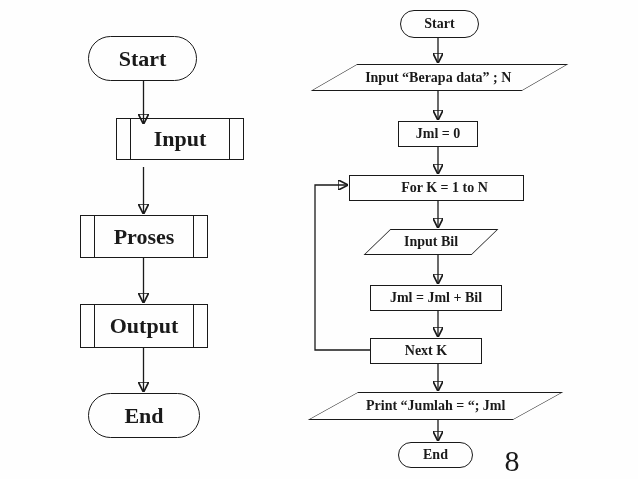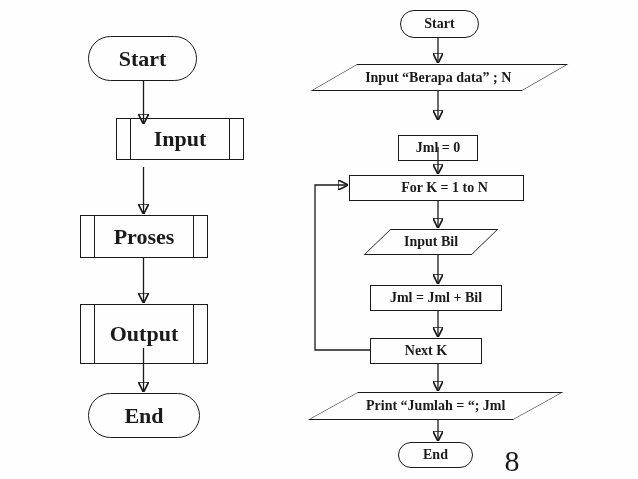--- a/index.html
+++ b/index.html
@@ -22,32 +22,32 @@
     background: transparent;
   }
   .lg { font-size: 22px; }
   .sm { font-size: 14px; }
   .lbl { white-space: nowrap; font-weight: bold; }
 
   
   .l-start  { left: 88px;  top: 36px;  width: 109px; height: 45px; border-radius: 23px; }
   .l-input  { left: 80px;  top: 118px; width: 128px; height: 42px; margin-left: 36px; }
   .l-proses { left: 80px;  top: 215px; width: 128px; height: 43px; }
-  .l-output { left: 80px;  top: 304px; width: 128px; height: 60px; }
+  .l-output { left: 80px;  top: 304px; width: 128px; height: 44px; }
   .l-end    { left: 88px;  top: 393px; width: 112px; height: 45px; border-radius: 23px; }
 
   
   .predef-line { position: absolute; top: 0; bottom: 0; width: 1.4px; background: #1a1a1a; }
   .pl-left  { left: 13px; }
   .pl-right { right: 13px; }
 
   
   .r-start  { left: 400px; top: 10px;  width: 79px;  height: 28px; border-radius: 14px; }
   .r-para1  { left: 334px; top: 64px;  width: 211px; height: 27px; }
-  .r-jml0   { left: 398px; top: 135px; width: 80px;  height: 26px; }
+  .r-jml0   { left: 398px; top: 121px; width: 80px;  height: 26px; }
   .r-for    { left: 349px; top: 175px; width: 175px; height: 26px; padding-left: 16px; }
   .r-para2  { left: 377px; top: 229px; width: 108px; height: 26px; }
   .r-jmladd { left: 370px; top: 285px; width: 132px; height: 26px; text-align: center; }
   .r-next   { left: 370px; top: 338px; width: 112px; height: 26px; }
   .r-para3  { left: 333px; top: 392px; width: 205px; height: 28px; }
   .r-end    { left: 398px; top: 442px; width: 75px;  height: 26px; border-radius: 13px; }
 
   
   .sk60 { transform: skewX(-60deg); }  .sk60 > .lbl { transform: skewX(60deg); }
   .sk46 { transform: skewX(-46deg); }  .sk46 > .lbl { transform: skewX(46deg); }

